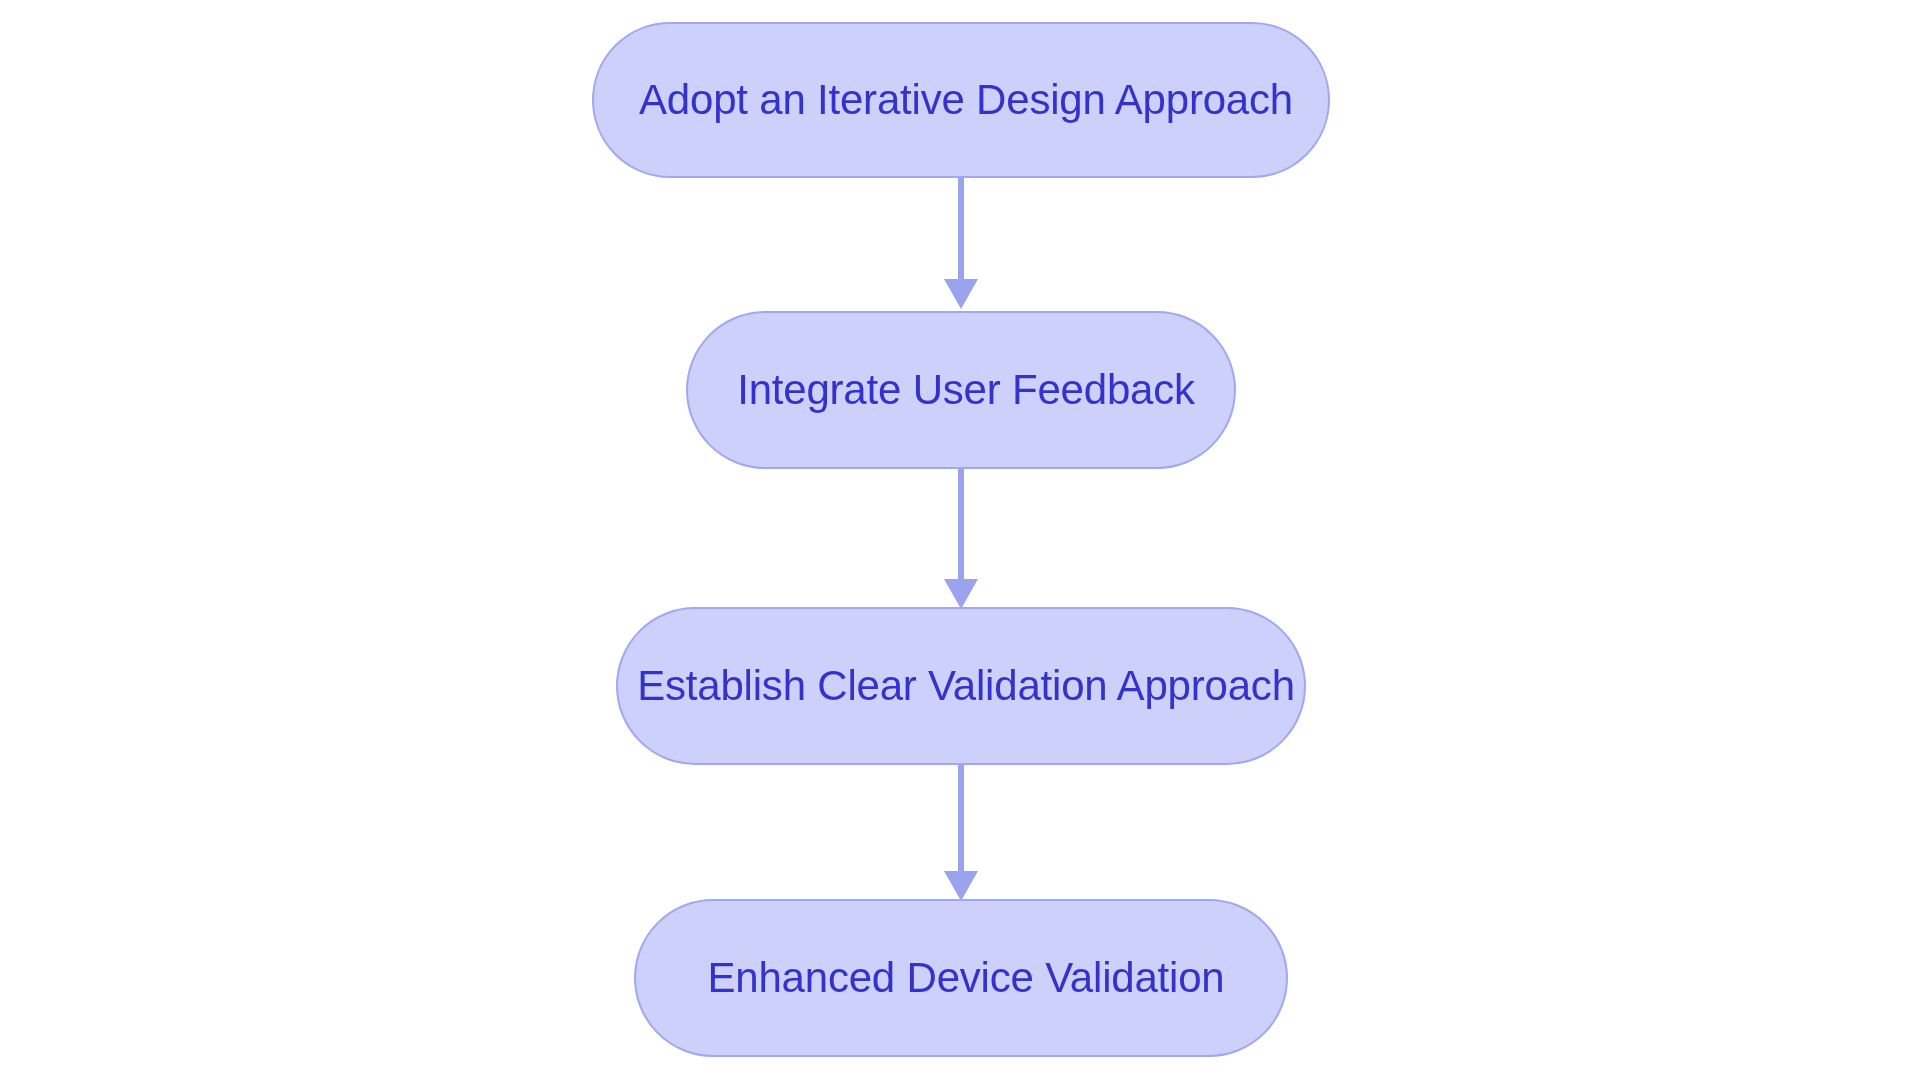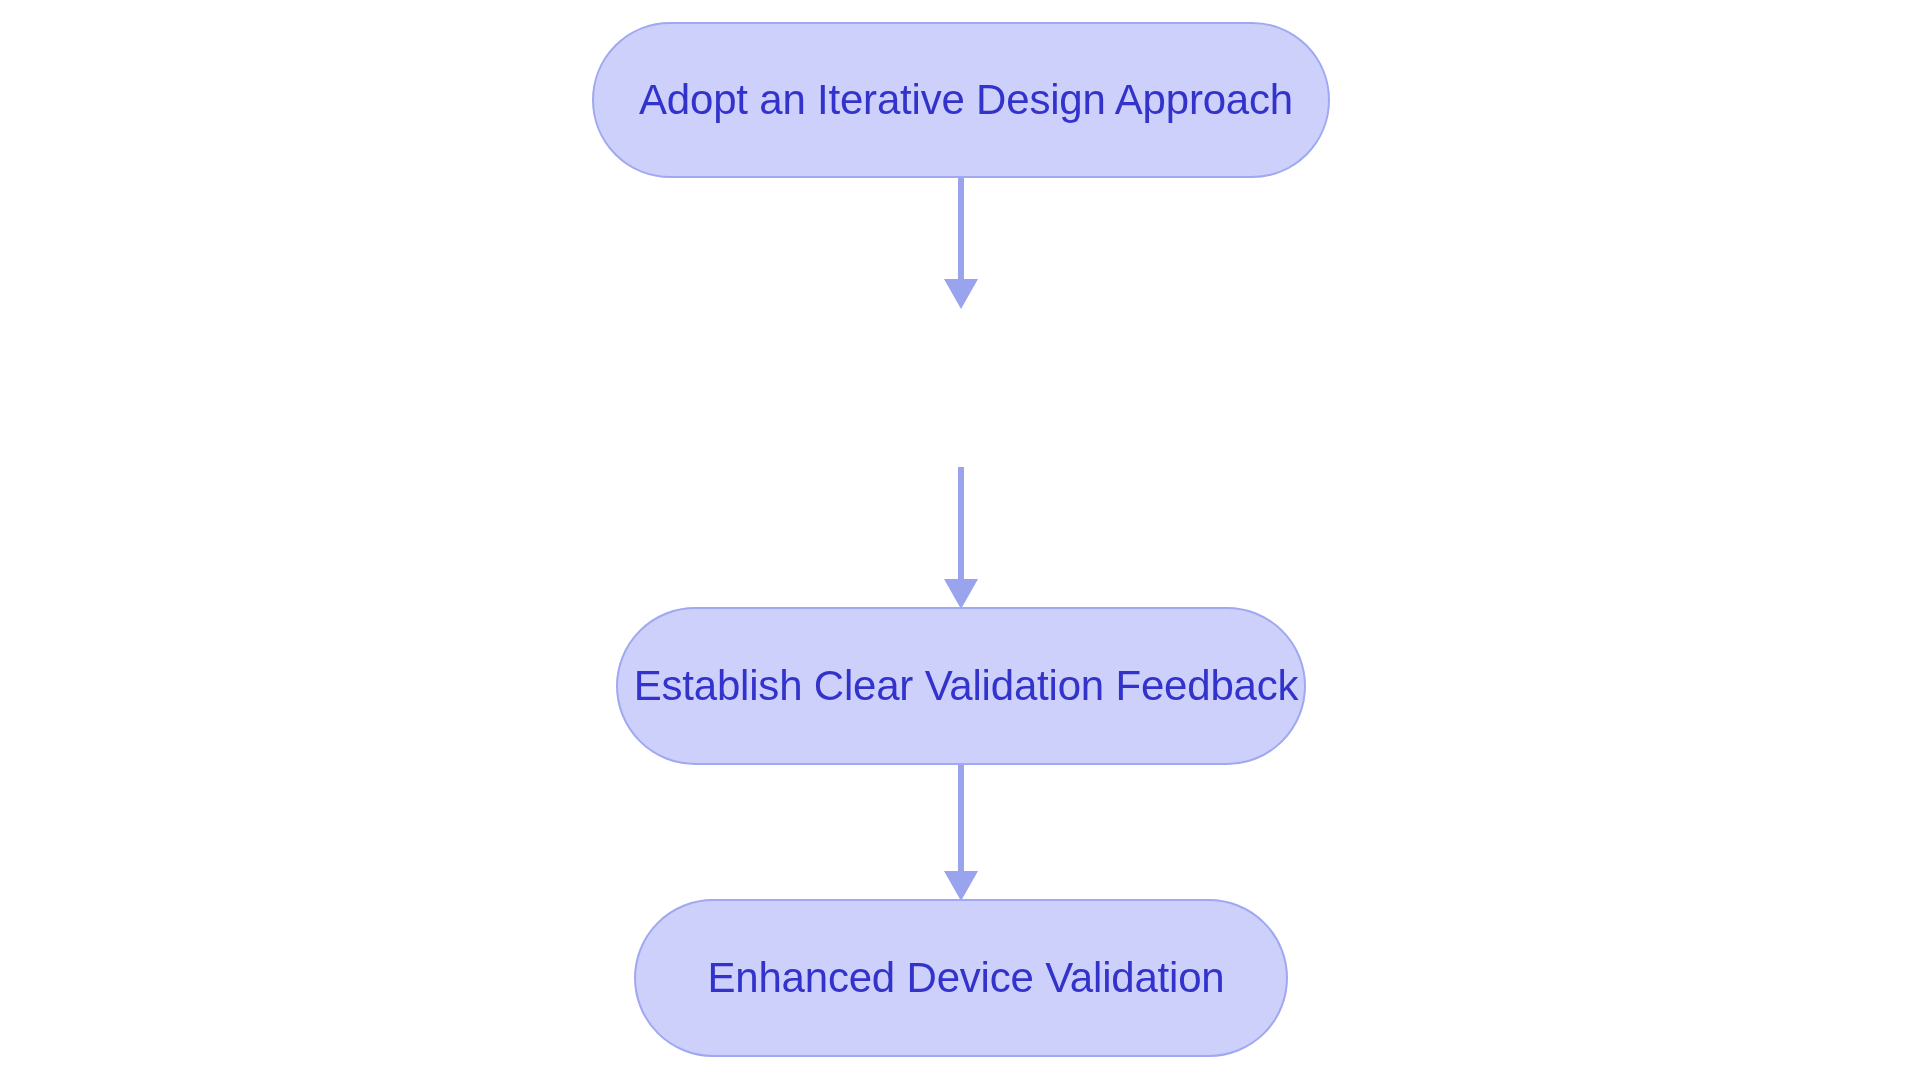--- a/index.html
+++ b/index.html
@@ -70,28 +70,31 @@
 
   <div class="flow-node" id="node-0">
     <span class="flow-node-label">Adopt an Iterative Design Approach</span>
   </div>
 
   <svg class="flow-edge" id="edge-0" viewBox="0 0 34 133" width="34" height="133">
     <line x1="17" y1="0" x2="17" y2="105" stroke="#9aa3ee" stroke-width="6"></line>
     <polygon points="0,103 34,103 17,133" fill="#9aa3ee"></polygon>
   </svg>
 
+  <div class="flow-node" id="node-1">
+    <span class="flow-node-label">Integrate User Feedback</span>
+  </div>
 
   <svg class="flow-edge" id="edge-1" viewBox="0 0 34 142" width="34" height="142">
     <line x1="17" y1="0" x2="17" y2="114" stroke="#9aa3ee" stroke-width="6"></line>
     <polygon points="0,112 34,112 17,142" fill="#9aa3ee"></polygon>
   </svg>
 
   <div class="flow-node" id="node-2">
-    <span class="flow-node-label">Establish Clear Validation Feedback</span>
+    <span class="flow-node-label">Establish Clear Validation Approach</span>
   </div>
 
   <svg class="flow-edge" id="edge-2" viewBox="0 0 34 138" width="34" height="138">
     <line x1="17" y1="0" x2="17" y2="110" stroke="#9aa3ee" stroke-width="6"></line>
     <polygon points="0,108 34,108 17,138" fill="#9aa3ee"></polygon>
   </svg>
 
   <div class="flow-node" id="node-3">
     <span class="flow-node-label">Enhanced Device Validation</span>
   </div>

